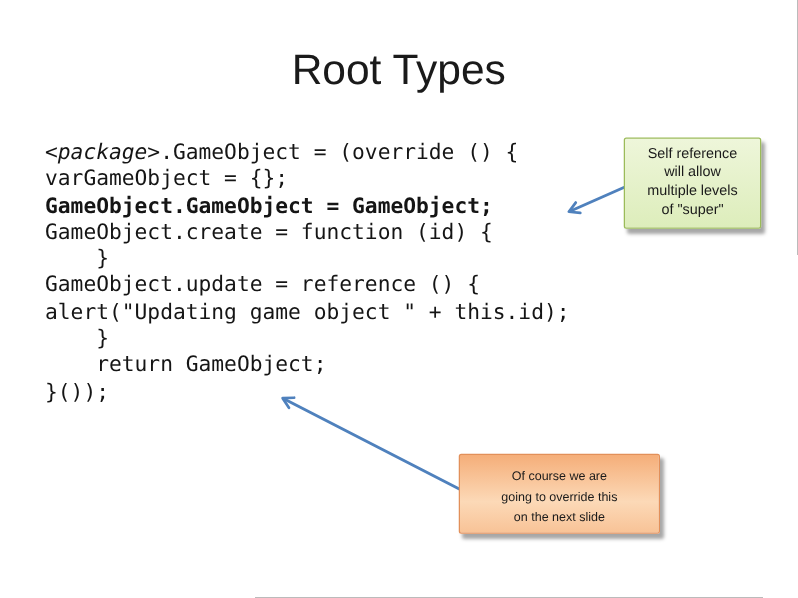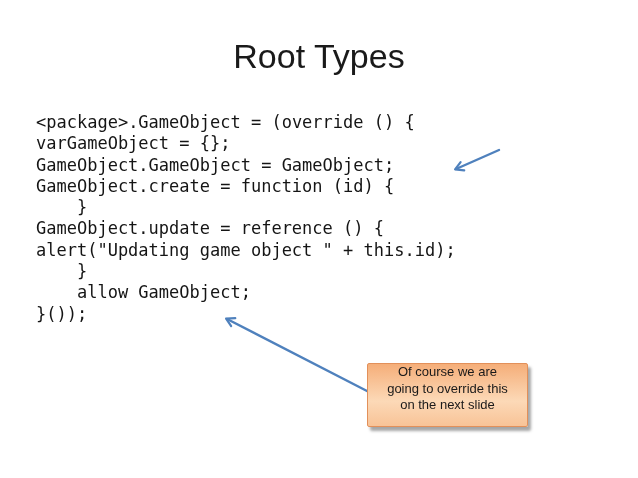--- a/index.html
+++ b/index.html
@@ -18,44 +18,44 @@
     color:var(--title-text,#1a1a1a);
     letter-spacing:0px;
   }
   .code{
     position:absolute;left:36px;top:112px;
     font-family:"DejaVu Sans Mono","Liberation Mono",monospace;
     font-size:17px;line-height:21.3px;
     color:var(--code-text,#111);
   }
   .code-line{white-space:pre;}
-  .code-line .b{font-weight:normal;}
-  .code-line .i{}
+  .code-line .b{font-weight:bold;}
+  .code-line .i{font-style:italic;}
   .callout{
     position:absolute;
     box-sizing:border-box;
     text-align:center;
     color:#1a1a1a;
     white-space:pre-line;
     box-shadow:3px 4px 3px rgba(0,0,0,0.35);
     border-radius:2px;
   }
   .callout-green{
     left:499px;top:110px;width:110px;height:73px;
     border:1.6px solid var(--green-border,#9bbb59);
     background:linear-gradient(to bottom,var(--green-fill-top,#eef6da),var(--green-fill-bottom,#ddedbb));
     font-size:11.5px;line-height:15px;
     padding-top:5px;
   }
   .callout-orange{
     left:367px;top:363px;width:161px;height:64px;
     border:1.6px solid var(--orange-border,#e2905a);
     background:linear-gradient(to bottom,var(--orange-fill-top,#f5ae79),var(--orange-fill-mid,#fcd9b7) 60%,var(--orange-fill-bottom,#f8c397));
-    font-size:13px;line-height:16.5px;
-    padding-top:0;
+    font-size:10px;line-height:16.5px;
+    padding-top:10px;
   }
   .overlay{
     position:absolute;left:0;top:0;
     pointer-events:none;
   }
   .arrow-line{
     stroke:var(--arrow,#4f81bd);
     stroke-width:2.4;
     fill:none;
     stroke-linecap:round;
@@ -77,32 +77,36 @@
 
   <div class="code">
       <div class="code-line"><span class="i">&lt;package&gt;</span><span>.GameObject = (override () {</span></div>
       <div class="code-line"><span>varGameObject = {};</span></div>
       <div class="code-line"><span class="b">GameObject.GameObject = GameObject;</span></div>
       <div class="code-line"><span>GameObject.create = function (id) {</span></div>
       <div class="code-line"><span>    }</span></div>
       <div class="code-line"><span>GameObject.update = reference () {</span></div>
       <div class="code-line"><span>alert("Updating game object " + this.id);</span></div>
       <div class="code-line"><span>    }</span></div>
-      <div class="code-line"><span>    allow GameObject;</span></div>
+      <div class="code-line"><span>    return GameObject;</span></div>
       <div class="code-line"><span>}());</span></div>
     </div>
 
   <svg class="overlay" width="638" height="478" viewBox="0 0 638 478">
     <defs>
       <marker id="ah" markerWidth="14" markerHeight="14" refX="10" refY="6" orient="auto" markerUnits="userSpaceOnUse">
         <path class="arrow-head" d="M3,1.5 L11,6 L3,10.5"></path>
       </marker>
     </defs>
     <line class="arrow-line" x1="499" y1="150" x2="456" y2="169" marker-end="url(#ah)"></line>
     <line class="arrow-line" x1="367" y1="391" x2="227" y2="319" marker-end="url(#ah)"></line>
   </svg>
 
+  <div class="callout callout-green">Self reference
+will allow
+multiple levels
+of "super"</div>
 
   <div class="callout callout-orange">Of course we are
 going to override this
 on the next slide</div>
 
 </div>
 
 </body></html>

